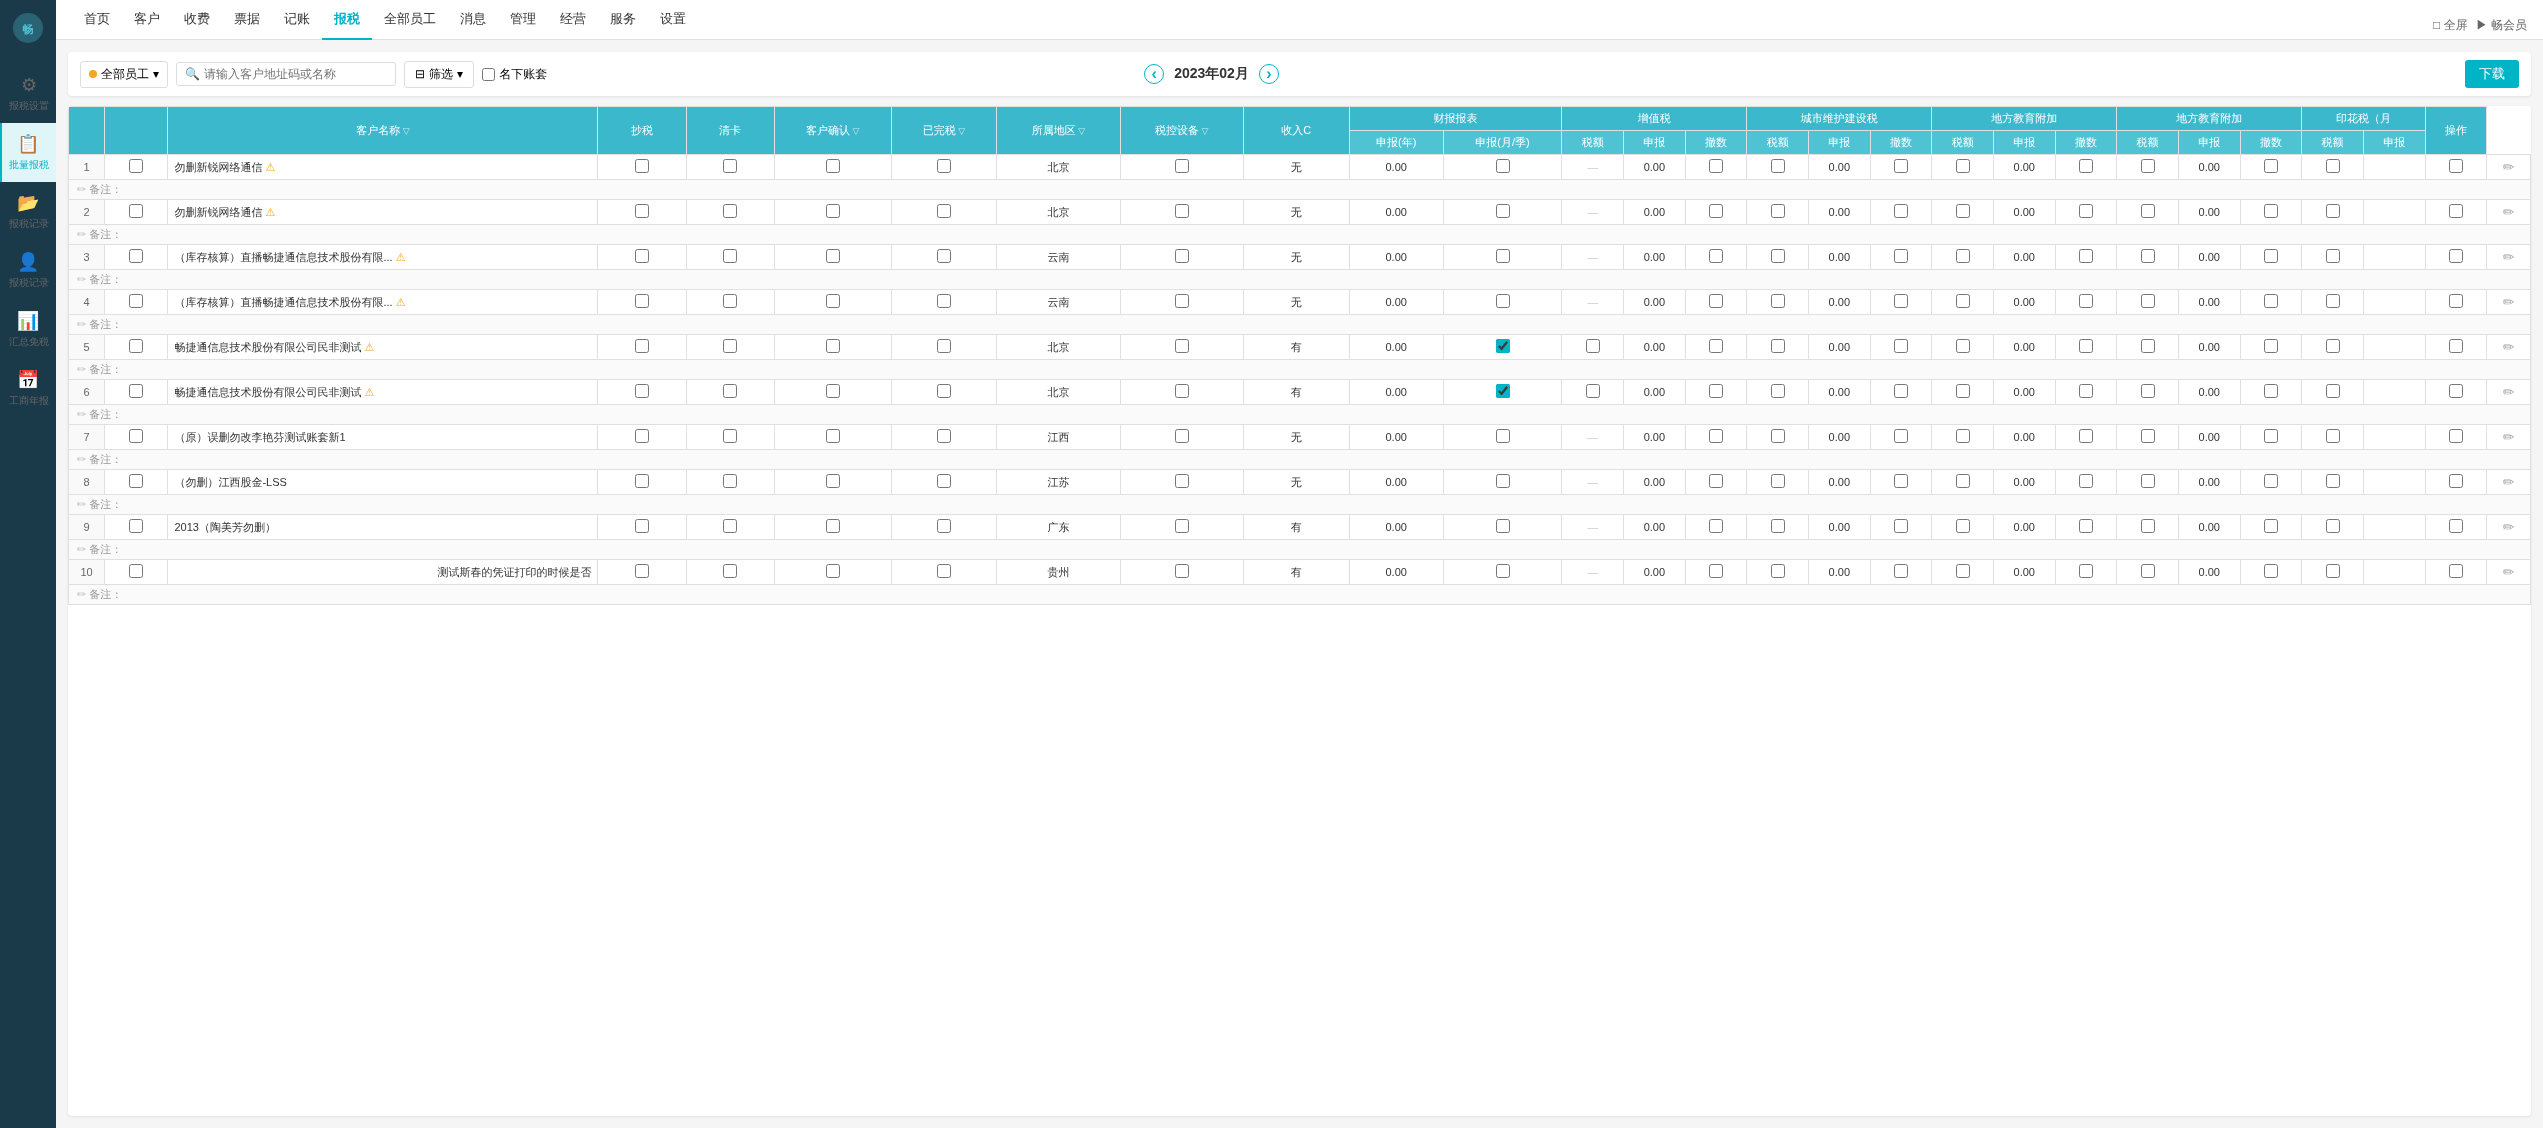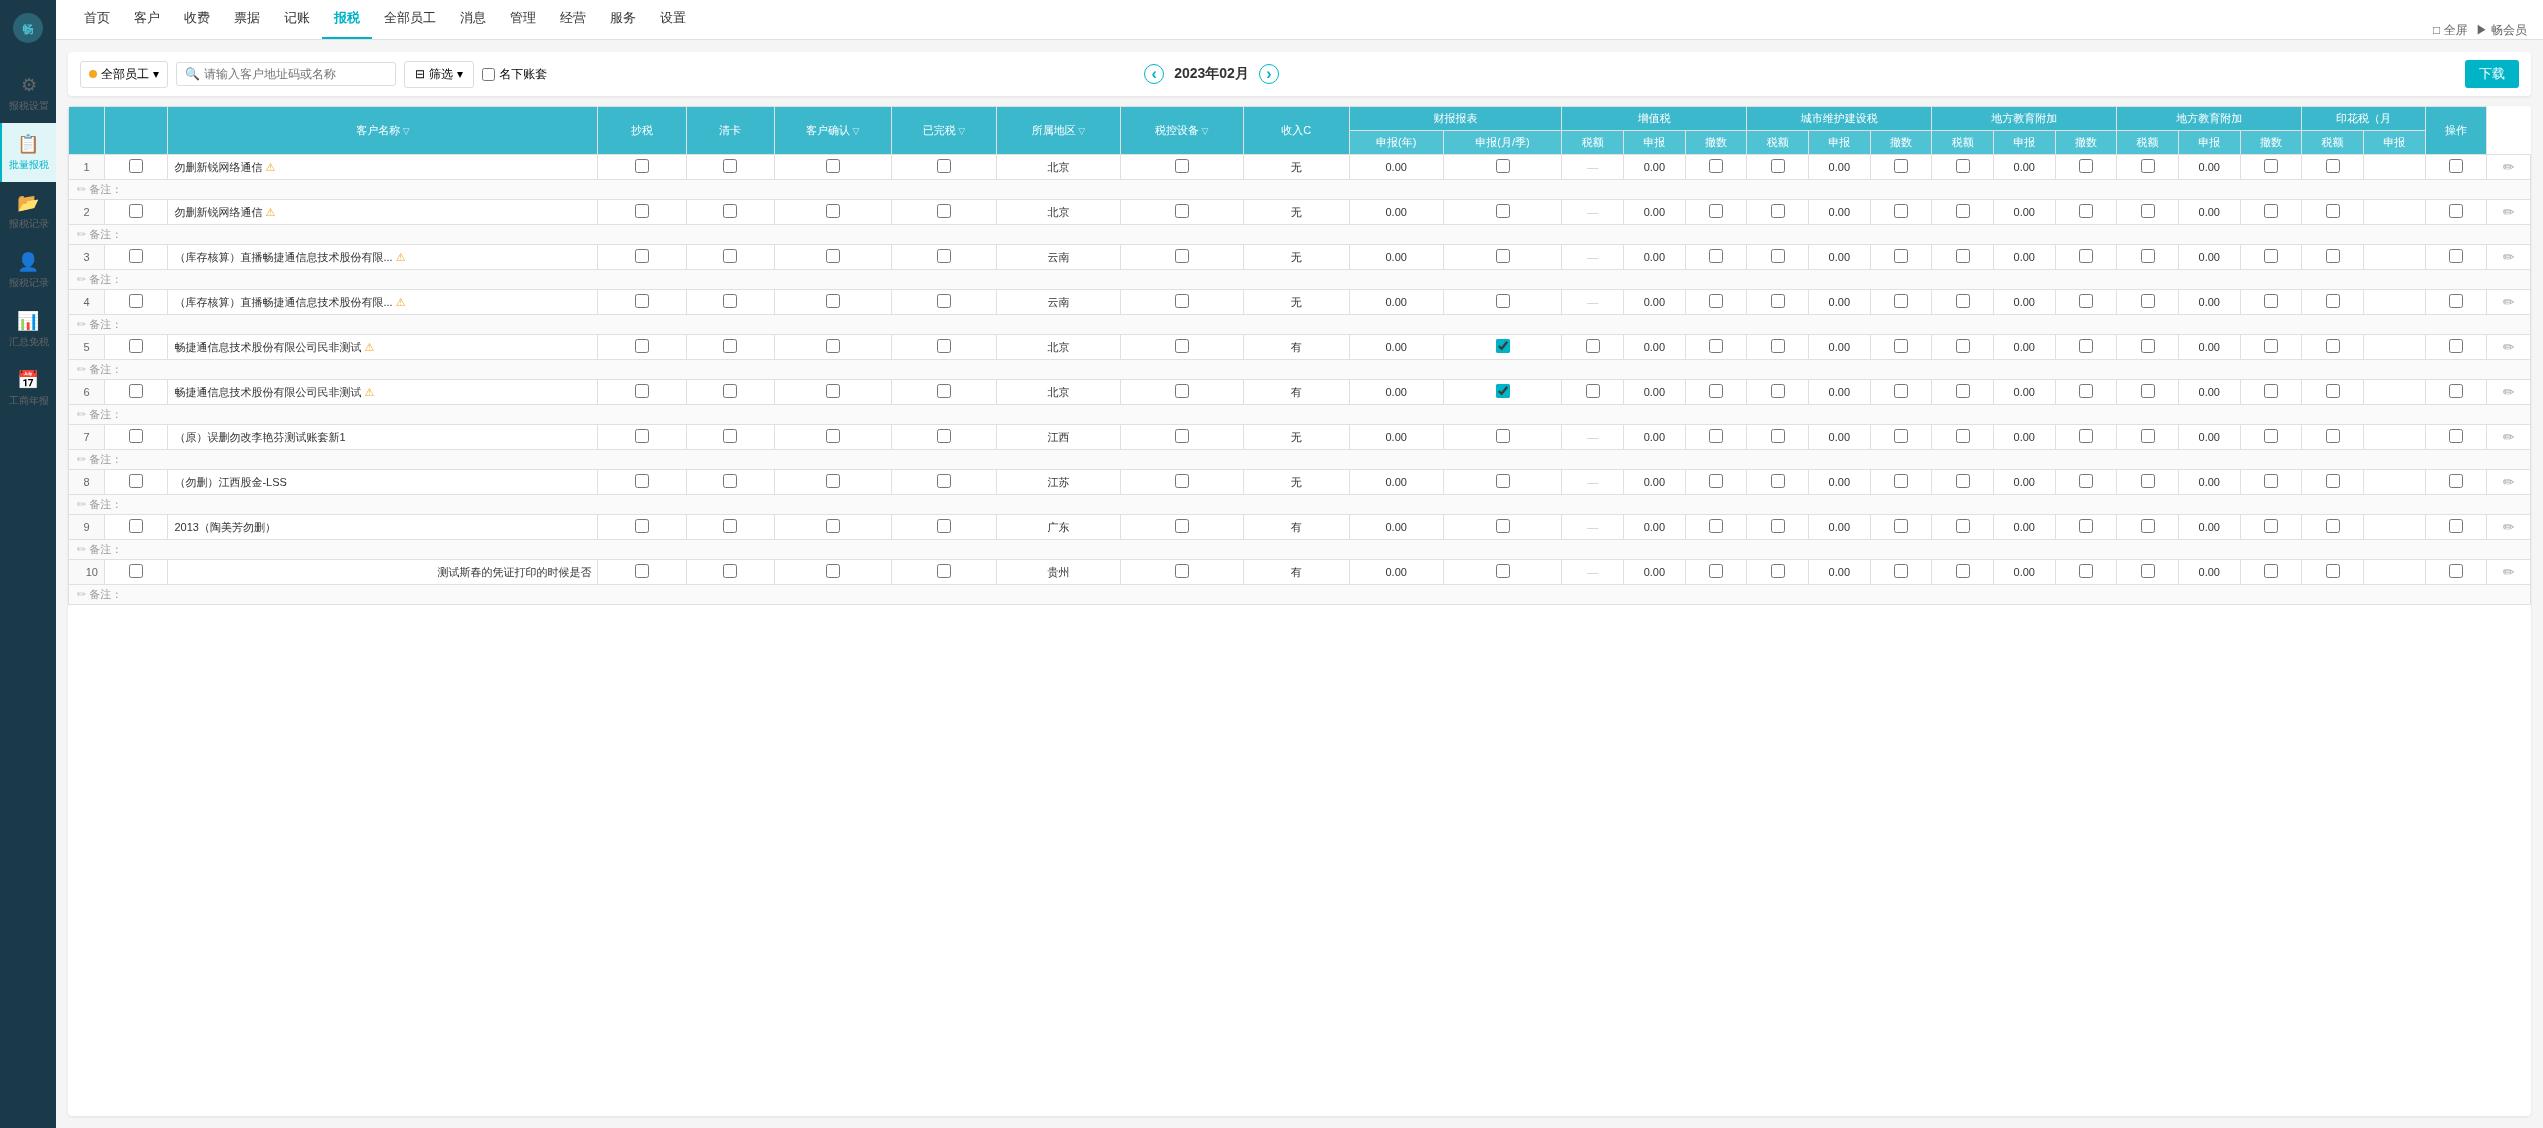--- a/index.html
+++ b/index.html
@@ -26,21 +26,21 @@
     .sidebar-logo svg { width: 32px; height: 32px; }
 
     
     .main { flex: 1; display: flex; flex-direction: column; overflow: hidden; }
 
     
     .topnav {
       background: #fff;
       border-bottom: 1px solid #e0e0e0;
       display: flex;
-      align-items: flex-end;
+      align-items: center;
       padding: 0 16px;
       height: 40px;
       flex-shrink: 0;
     }
     .topnav-item {
       padding: 0 12px;
       height: 40px;
       display: flex;
       align-items: center;
       cursor: pointer;
@@ -610,21 +610,21 @@
                 <td style="text-align: center;"><input type="checkbox" class="tbl-checkbox" style=""></td>
                 <td style="text-align: center;"><input type="checkbox" class="tbl-checkbox" style=""></td>
                 <td style="text-align: center;"></td>
                 <td style="text-align: center;"><input type="checkbox" class="tbl-checkbox" style=""></td>
                 <td style="text-align: center;"><span class="edit-icon">✏</span></td>
               </tr>
               <tr class="note-row">
                 <td colspan="100"><span style="color:#bbb;font-size:11px;">✏</span> <span>备注：</span></td>
               </tr>
               <tr>
-                <td class="row-num" style="text-align: right; background: rgb(249, 249, 249);">10</td>
+                <td class="row-num" style="text-align: center; background: rgb(249, 249, 249);">10</td>
                 <td style="text-align: center;"><input type="checkbox" class="tbl-checkbox" style=""></td>
                 <td style="min-width: 220px; text-align: right;">测试斯春的凭证打印的时候是否</td>
                 <td style="text-align: center;"><input type="checkbox" class="tbl-checkbox" style=""></td>
                 <td style="text-align: center;"><input type="checkbox" class="tbl-checkbox" style=""></td>
                 <td style="text-align: center;"><input type="checkbox" class="tbl-checkbox" style=""></td>
                 <td style="text-align: center;"><input type="checkbox" class="tbl-checkbox" style=""></td>
                 <td style="text-align: center;">贵州</td>
                 <td style="text-align: center;"><input type="checkbox" class="tbl-checkbox" style=""></td>
                 <td style="text-align: center;">有</td>
                 <td style="text-align: center;">0.00</td>

